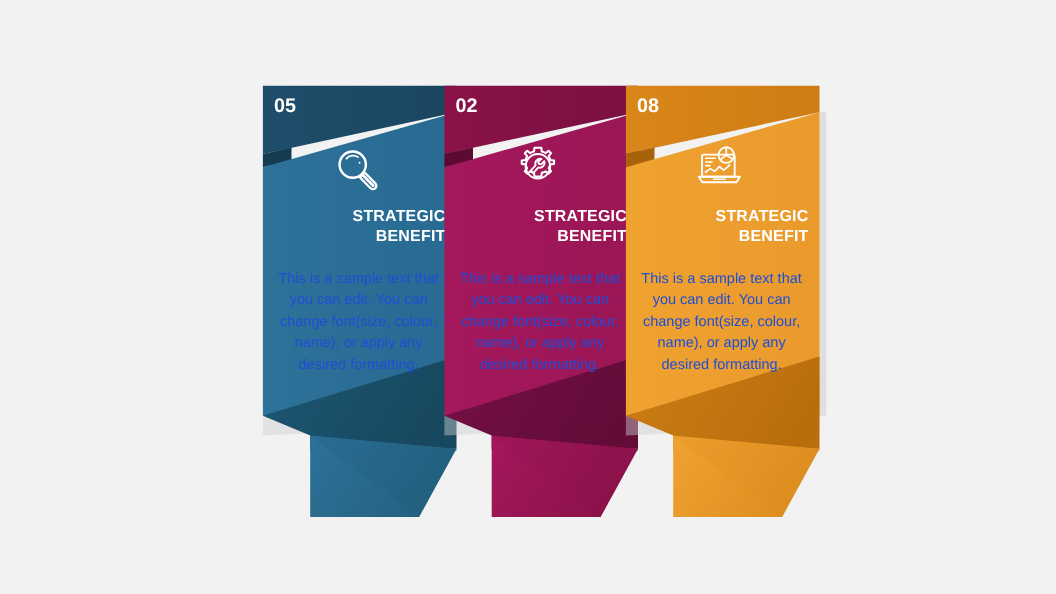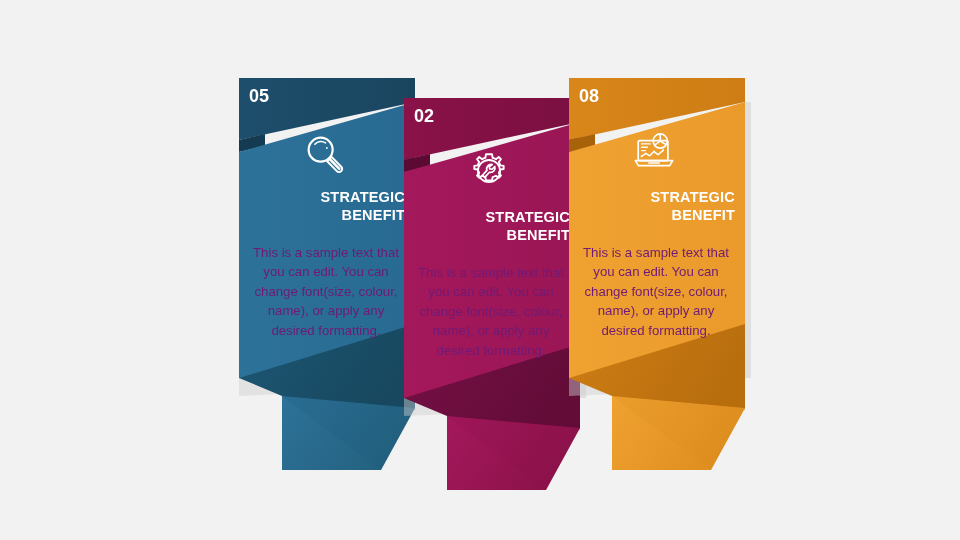--- a/index.html
+++ b/index.html
@@ -84,27 +84,27 @@
     line-height: 18px;
     letter-spacing: 0.2px;
     font-family: "Liberation Sans", sans-serif;
   }
   .body-text {
     position: absolute;
     left: 16px;
     top: 165px;
     width: 162px;
     text-align: center;
-    color: #701a75;
+    color: #1d4ed8;
     font-size: 13.2px;
     line-height: 19.4px;
     font-family: "Liberation Sans", sans-serif;
   }
   #banner-1 { left: 229px; }
-  #banner-2 { left: 394px; margin-top: 20px; }
+  #banner-2 { left: 394px; }
   #banner-3 { left: 559px; }
 </style>
 </head>
 <body>
 
 <div id="slide">
 
 
   <div class="banner" id="banner-1">
     <svg class="shape" viewBox="0 0 222 430">

